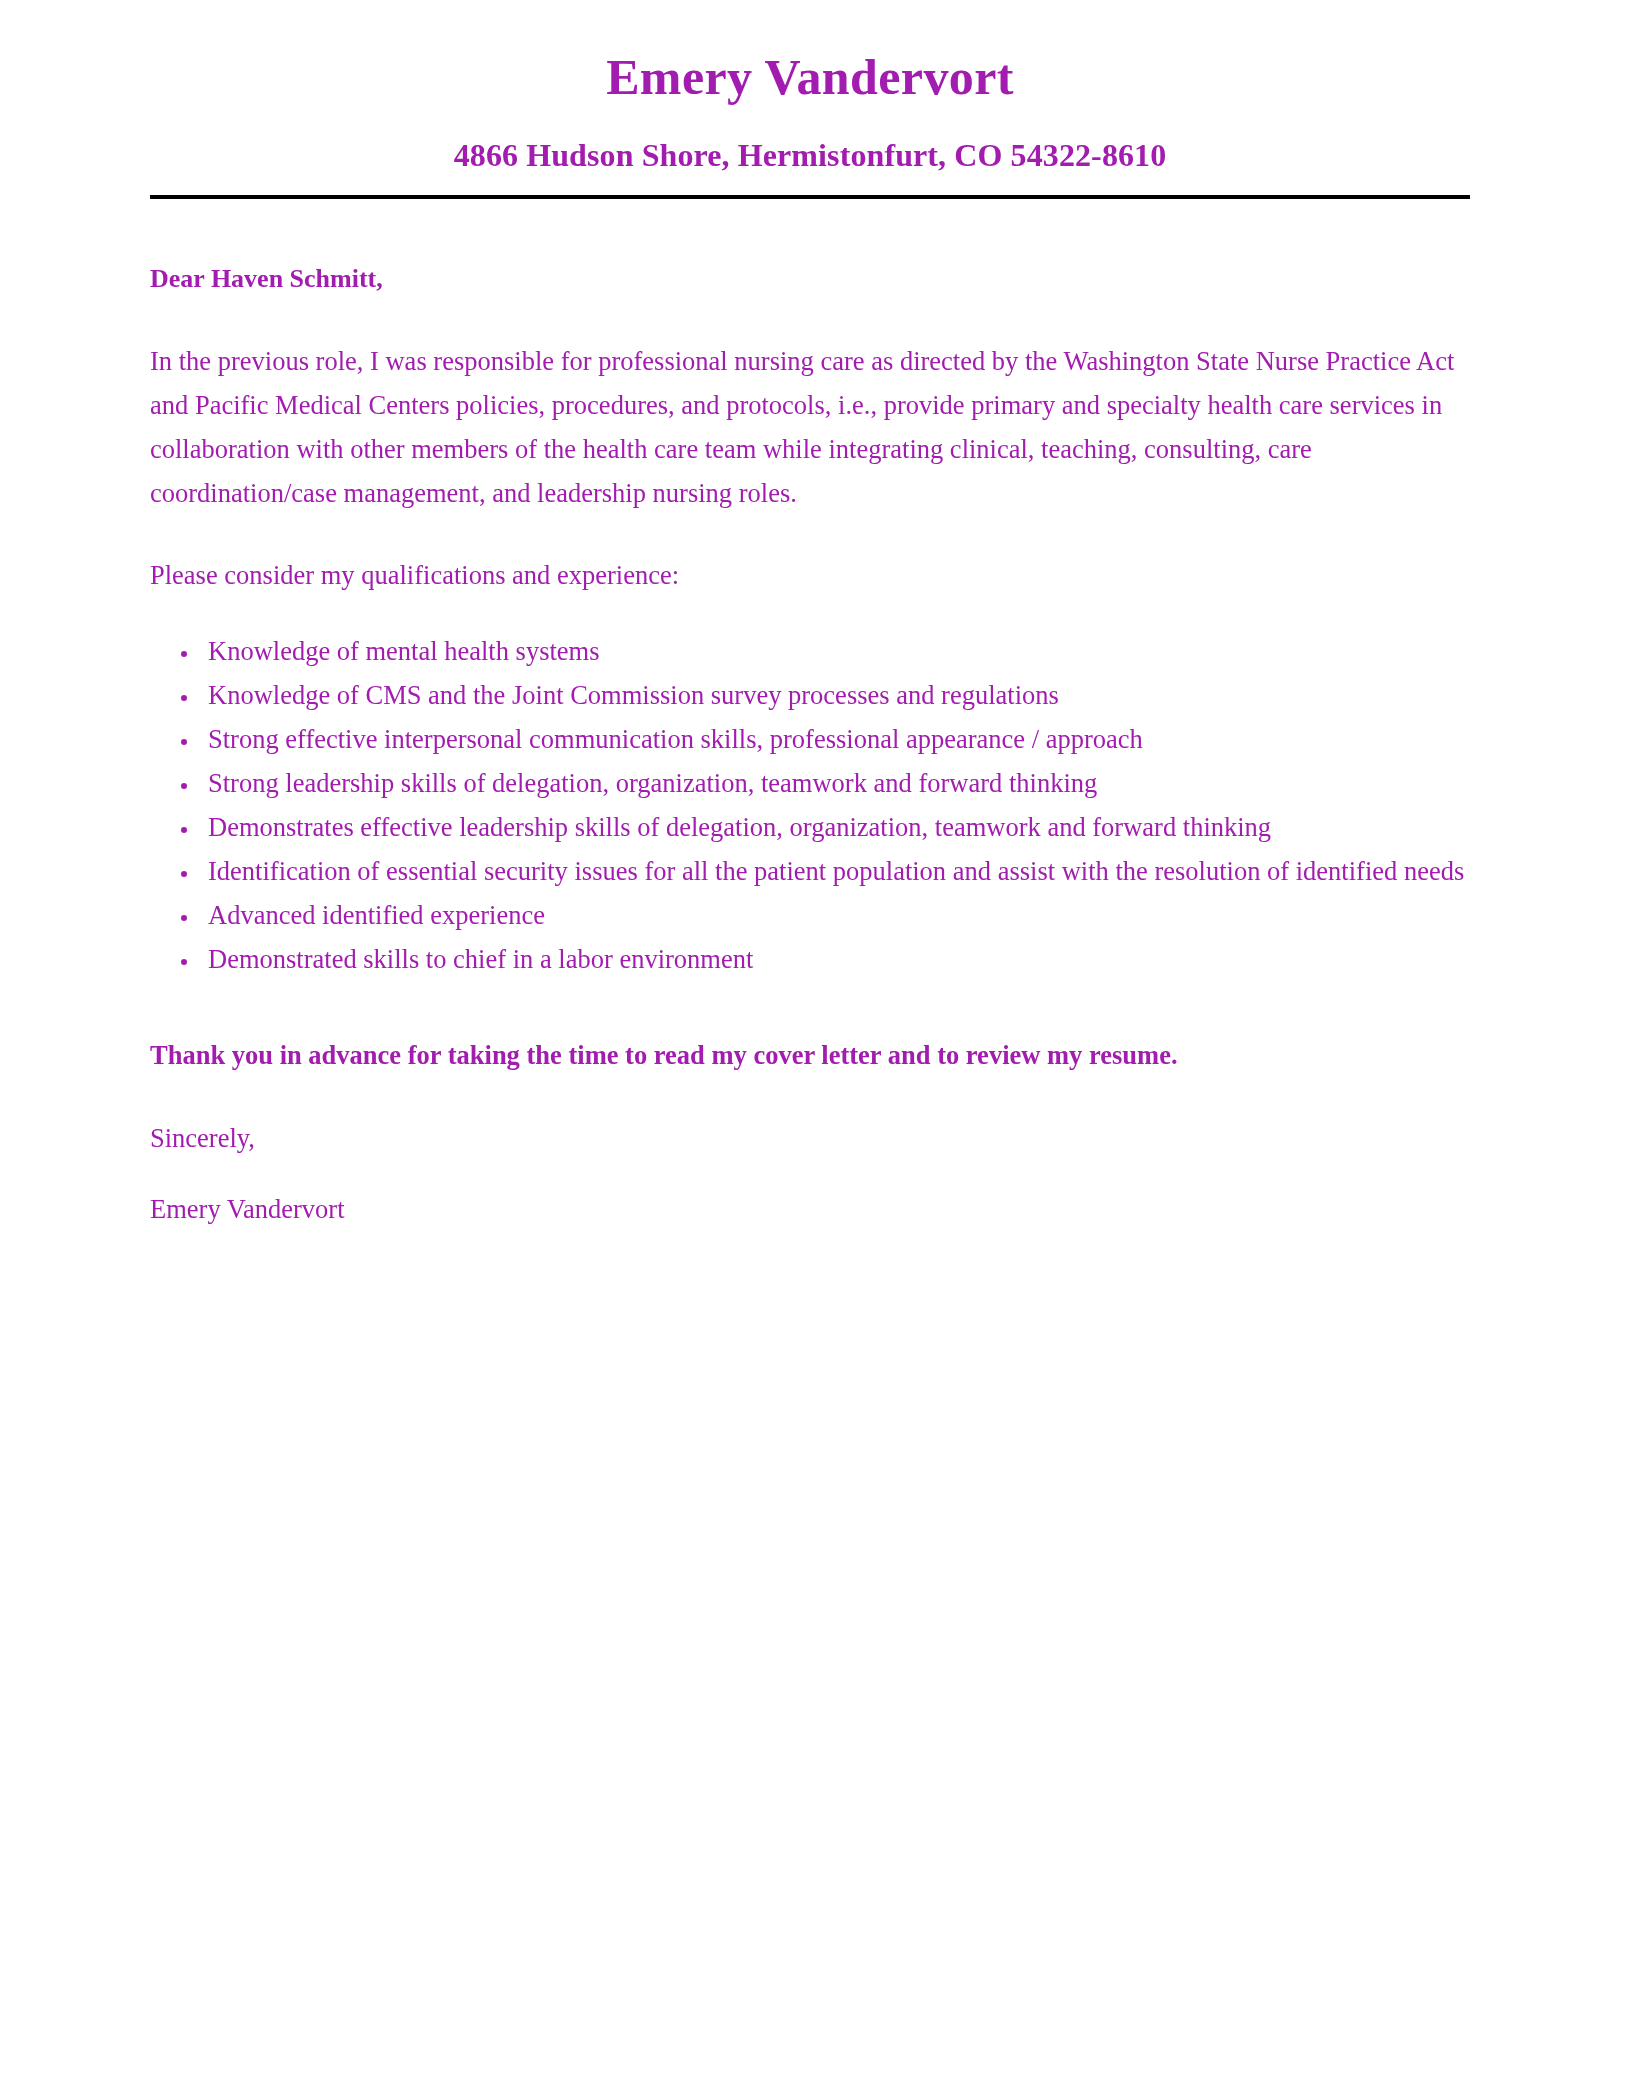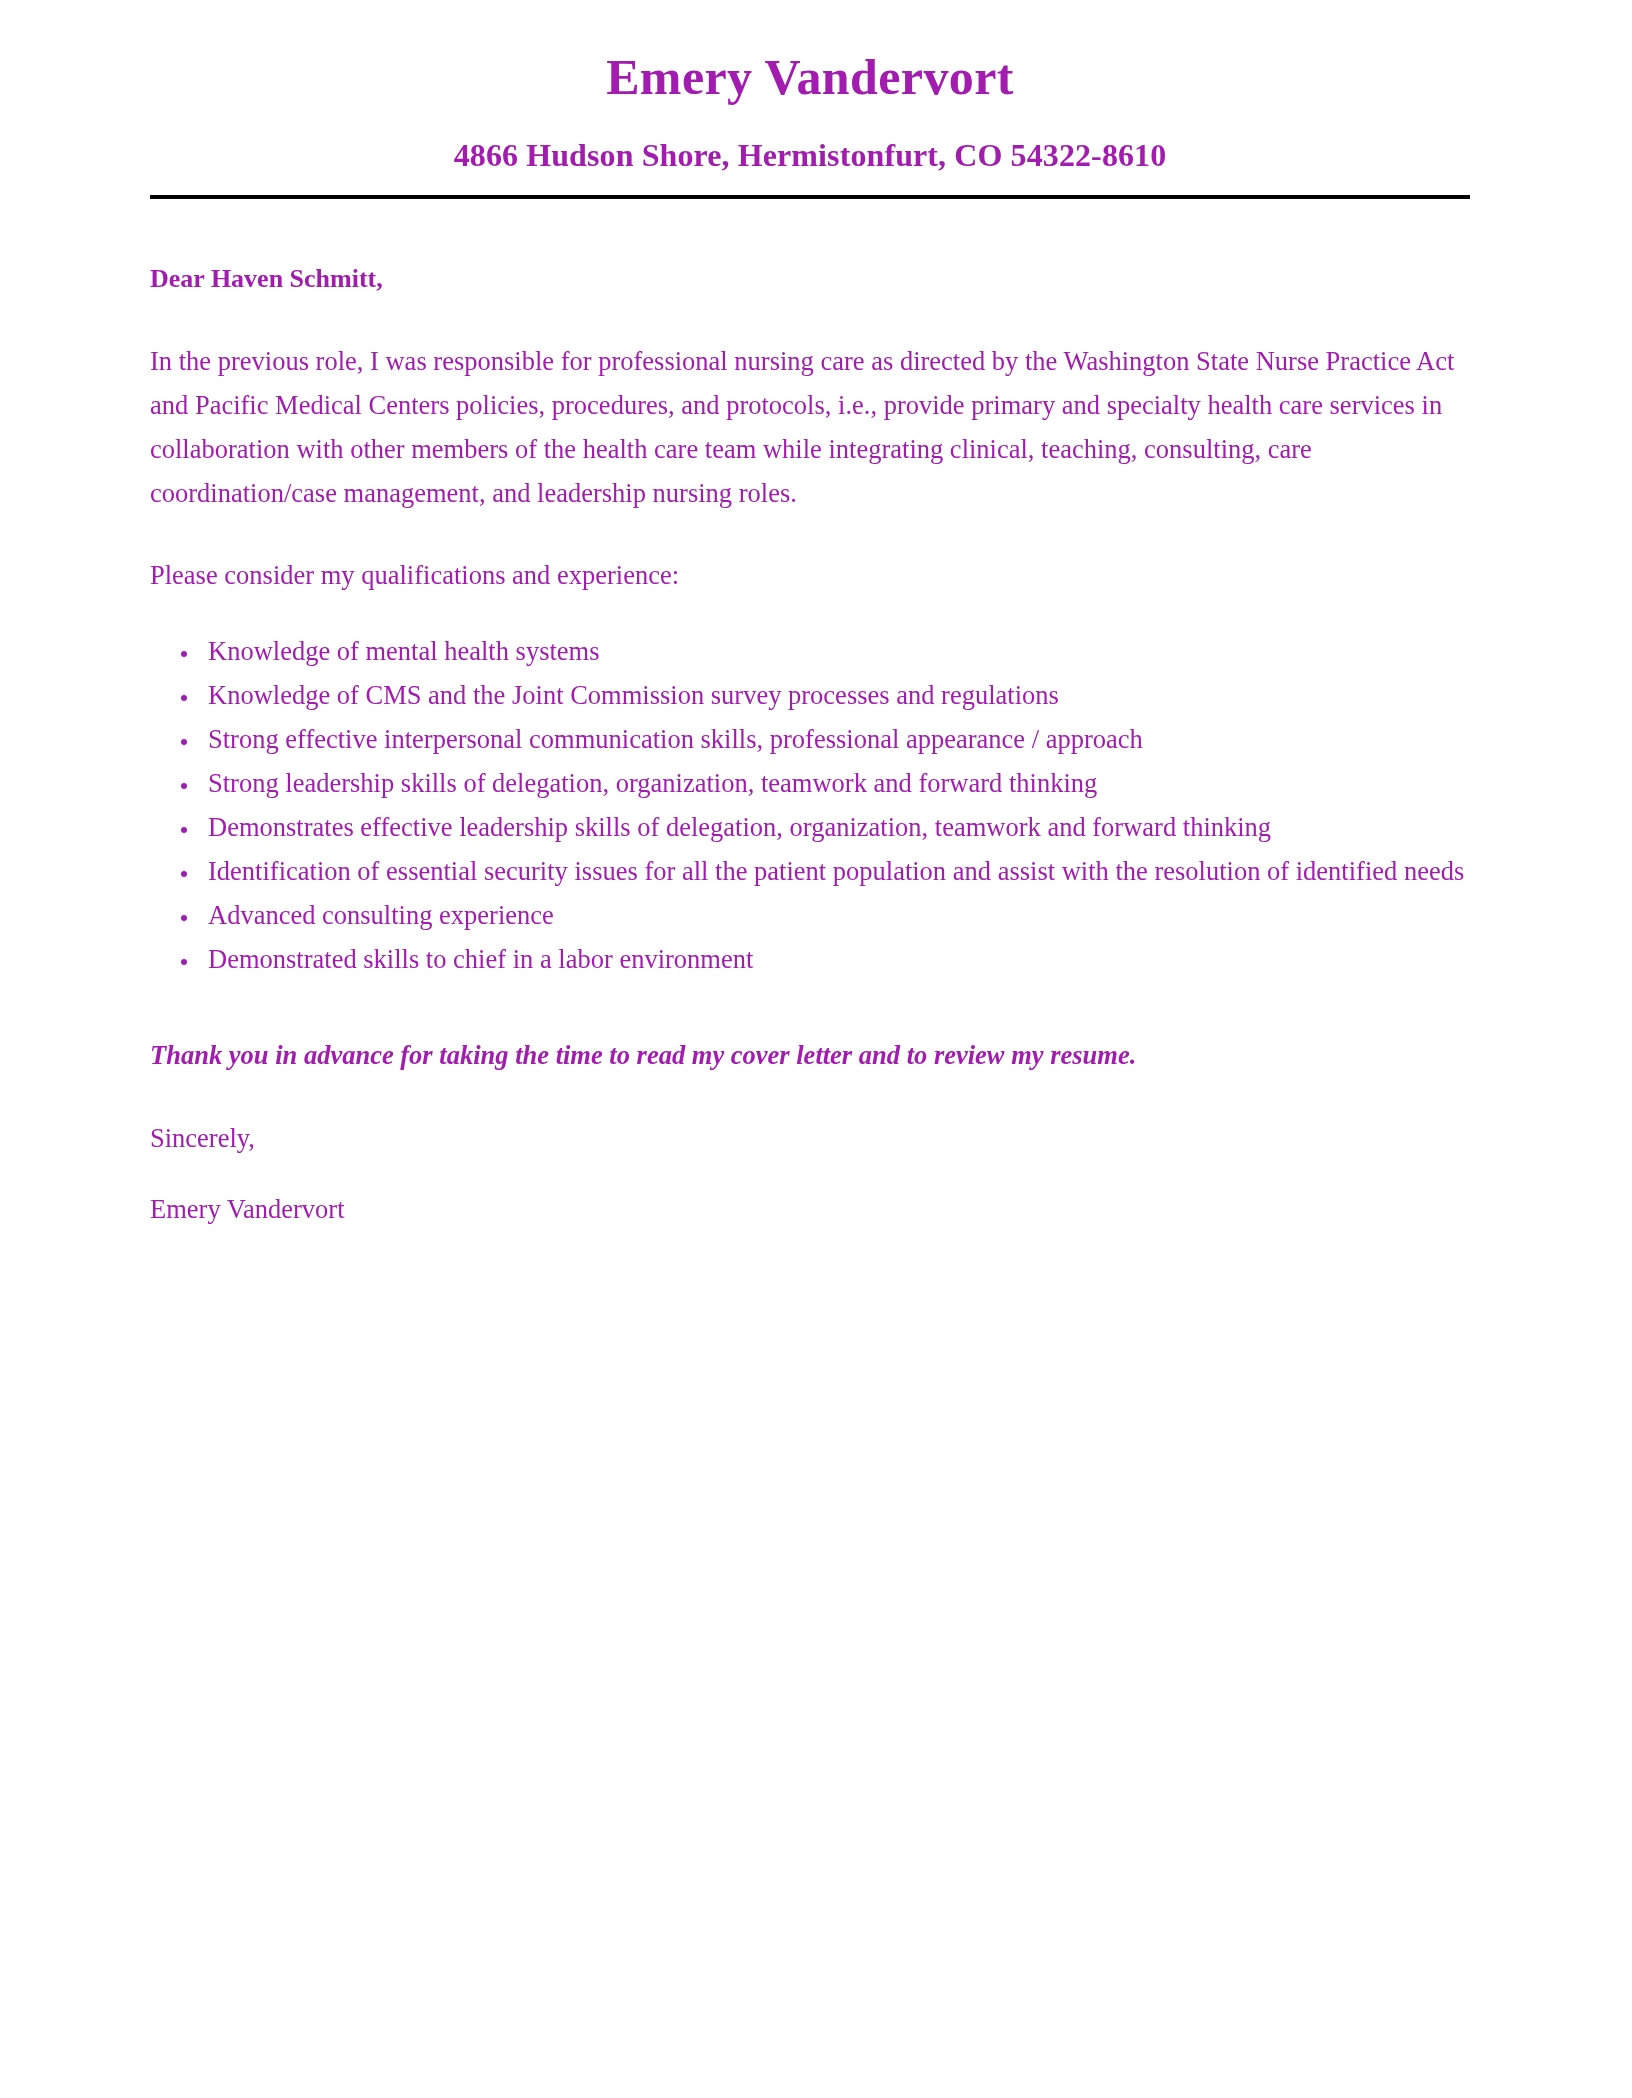--- a/index.html
+++ b/index.html
@@ -75,21 +75,20 @@
   .bullets li {
     margin: 0;
     padding-left: 8px;
   }
   .bullets li::marker {
     font-size: 21px;
   }
   .closing-bold {
     margin: 52px 0 12px 0;
     font-weight: bold;
-    font-style: italic;
   }
   .signoff {
     margin: 40px 0 0 0;
     line-height: 43px;
   }
   .signoff .sig-name {
     display: block;
     margin-top: 28px;
   }
 </style>
@@ -114,21 +113,21 @@
 
       <p class="para">Please consider my qualifications and experience:</p>
 
       <ul class="bullets">
         <li>Knowledge of mental health systems</li>
         <li>Knowledge of CMS and the Joint Commission survey processes and regulations</li>
         <li>Strong effective interpersonal communication skills, professional appearance / approach</li>
         <li>Strong leadership skills of delegation, organization, teamwork and forward thinking</li>
         <li>Demonstrates effective leadership skills of delegation, organization, teamwork and forward thinking</li>
         <li>Identification of essential security issues for all the patient population and assist with the resolution of identified needs</li>
-        <li>Advanced consulting experience</li>
+        <li>Advanced identified experience</li>
         <li>Demonstrated skills to chief in a labor environment</li>
       </ul>
 
       <p class="closing-bold">Thank you in advance for taking the time to read my cover letter and to review my resume.</p>
 
       <div class="signoff">
         <span class="sig-name">Sincerely,</span>
         <span class="sig-name">Emery Vandervort</span>
       </div>
 

